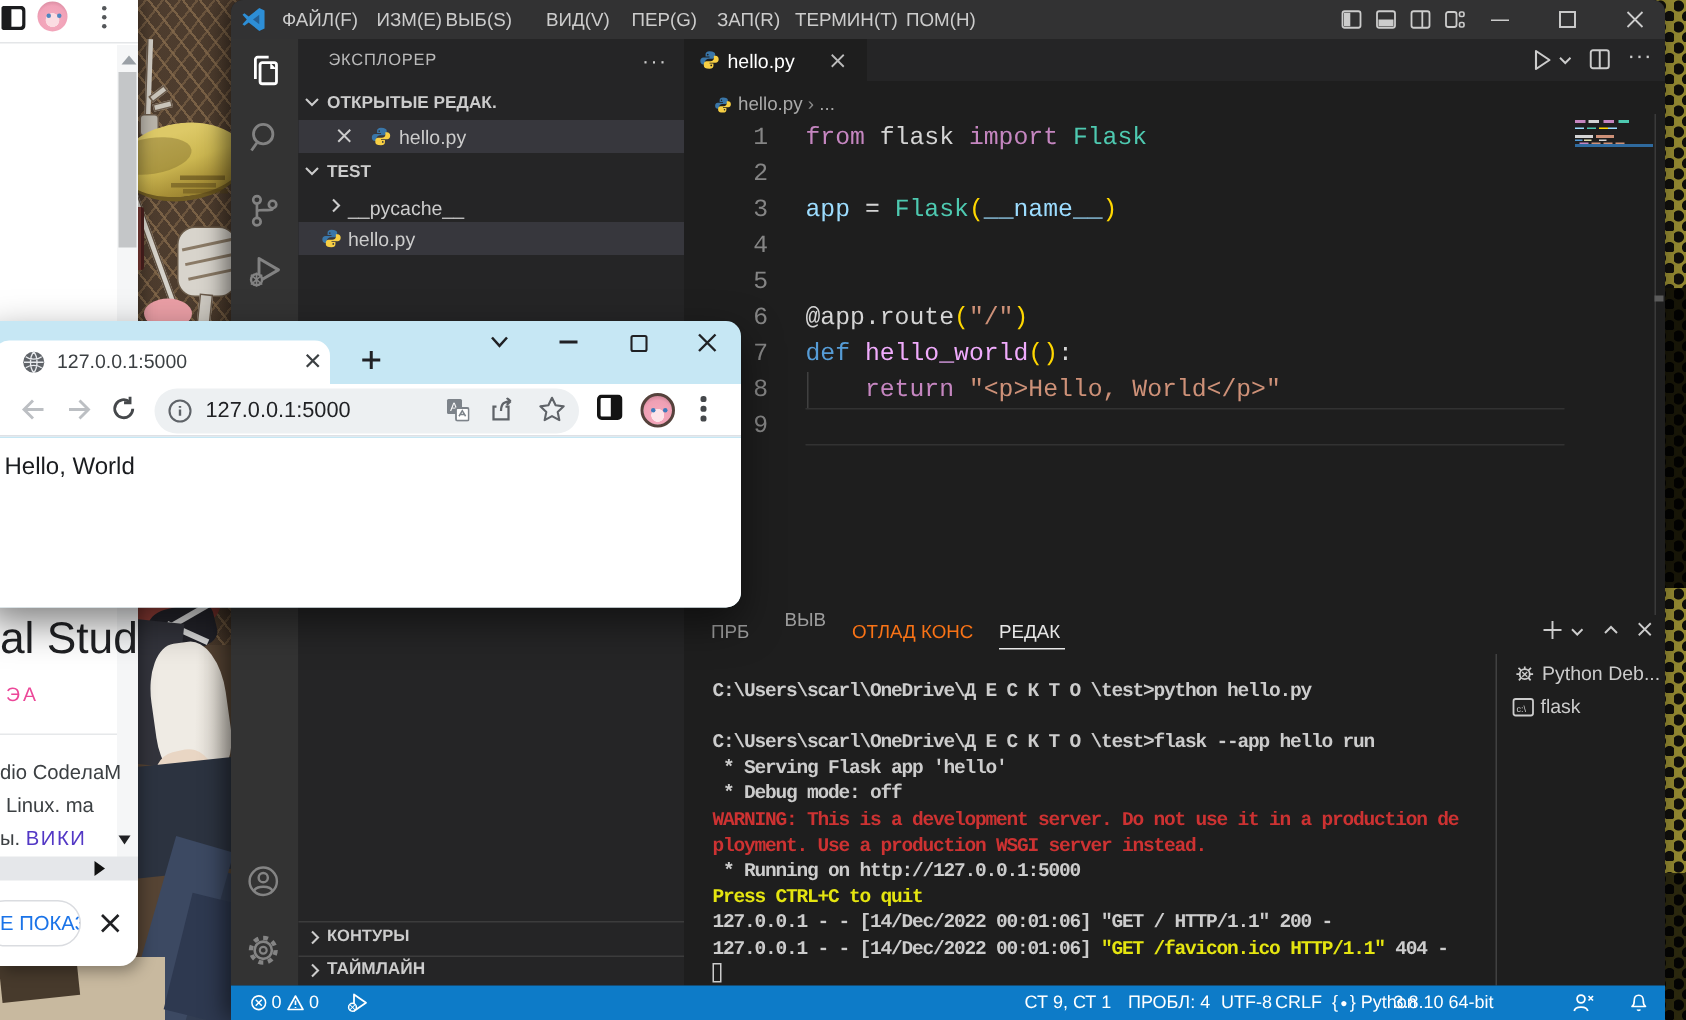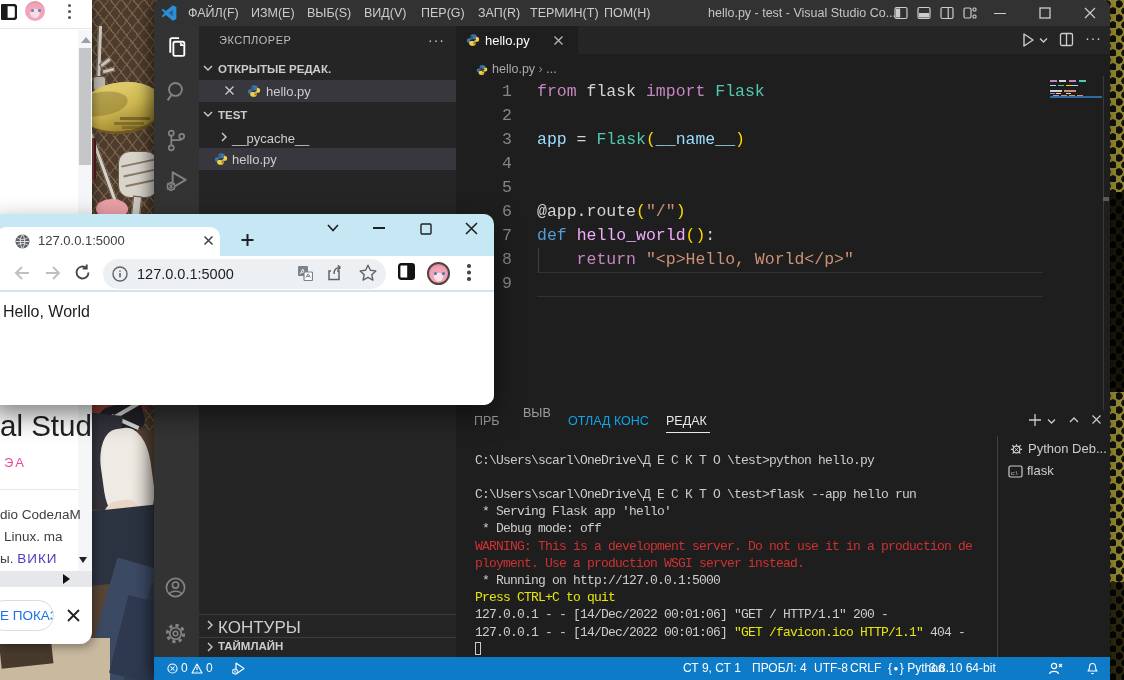--- a/index.html
+++ b/index.html
@@ -111,27 +111,26 @@
       </svg>
 </div>
 <div id="vsc">
 <div id="vtitle">
  <svg class="abs" style="left:7px;top:5px" width="16" height="16" viewBox="0 0 100 100">
           <path fill="#2d8ed6" d="M74 2 L96 12 V88 L74 98 L30 62 L12 76 L4 70 L22 50 L4 30 L12 24 L30 38 Z"></path>
           <path fill="#255f93" d="M74 30 L48 50 L74 70 Z"></path>
         </svg>
  <span class="mi" style="left:34px">ФАЙЛ(F)</span>
  <span class="mi" style="left:97px">ИЗМ(E)</span>
- <span class="mi" style="left:153px">ВЫБ(S)</span>
+ <span class="mi" style="left:143px">ВЫБ(S)</span>
  <span class="mi" style="left:210px">ВИД(V)</span>
  <span class="mi" style="left:267px">ПЕР(G)</span>
  <span class="mi" style="left:324px">ЗАП(R)</span>
  <span class="mi" style="left:376px">ТЕРМИН(T)</span>
  <span class="mi" style="left:450px">ПОМ(H)</span>
- <span class="mi" style="left:554px;color:#c5c5c5">hello.py - test - Visual Studio Co...</span>
  <svg class="abs" style="left:740px;top:6px" width="14" height="14" viewBox="0 0 14 14">
           <rect x="1" y="1.5" width="12" height="11" rx="1.5" fill="none" stroke="#cccccc" stroke-width="1.2"></rect>
           <rect x="2" y="2.5" width="4.2" height="9" fill="#cccccc"></rect>
         </svg>
  <svg class="abs" style="left:763px;top:6px" width="14" height="14" viewBox="0 0 14 14">
           <rect x="1" y="1.5" width="12" height="11" rx="1.5" fill="none" stroke="#cccccc" stroke-width="1.2"></rect>
           <rect x="2" y="7" width="10" height="4.5" fill="#cccccc"></rect>
         </svg>
  <svg class="abs" style="left:786px;top:6px" width="14" height="14" viewBox="0 0 14 14">
           <rect x="1" y="1.5" width="12" height="11" rx="1.5" fill="none" stroke="#cccccc" stroke-width="1.2"></rect>
@@ -209,21 +208,21 @@
  <div class="abs" style="left:0;top:122px;width:257px;height:22px;background:#37373d"></div>
  <svg class="abs" style="left:15px;top:126px" width="14" height="14" viewBox="0 0 48 48">
           <path fill="#3a76a8" d="M24 4c-6 0-9 3-9 7v5h9v2H10c-4 0-7 3-7 8s3 8 7 8h4v-6c0-4 4-7 8-7h9c3 0 6-3 6-6v-4c0-4-4-7-13-7zm-4 5.5a2 2 0 110 4 2 2 0 010-4z"></path>
           <path fill="#f7cf44" d="M24 44c6 0 9-3 9-7v-5h-9v-2h14c4 0 7-3 7-8s-3-8-7-8h-4v6c0 4-4 7-8 7h-9c-3 0-6 3-6 6v4c0 4 4 7 13 7zm4-5.5a2 2 0 110-4 2 2 0 010 4z"></path>
         </svg>
  <div class="abs" style="left:33px;top:126px;font-size:13px;color:#cccccc">hello.py</div>
  <div class="abs" style="left:0;top:587.5px;width:257px;height:1px;background:#3c3c3c"></div>
  <svg class="abs" style="left:7px;top:594px" width="8" height="10" viewBox="0 0 8 10">
           <path d="M2 1 L6 5 L2 9" fill="none" stroke="#ccc" stroke-width="1.4"></path>
         </svg>
- <div class="abs" style="left:19px;top:592px;font-size:17px;font-weight:normal;color:#cccccc">КОНТУРЫ</div>
+ <div class="abs" style="left:19px;top:592px;font-size:11px;font-weight:bold;color:#cccccc">КОНТУРЫ</div>
  <div class="abs" style="left:0;top:611px;width:257px;height:1px;background:#3c3c3c"></div>
  <svg class="abs" style="left:7px;top:616px" width="8" height="10" viewBox="0 0 8 10">
           <path d="M2 1 L6 5 L2 9" fill="none" stroke="#ccc" stroke-width="1.4"></path>
         </svg>
  <div class="abs" style="left:19px;top:614px;font-size:11.5px;font-weight:bold;color:#cccccc">ТАЙМЛАЙН</div>
 </div>
 
 <div id="egroup">
  <div class="abs" style="left:0;top:0;width:654px;height:28px;background:#252526"></div>
  <div class="abs" style="left:0;top:0;width:122px;height:28px;background:#1e1e1e"></div>
@@ -274,21 +273,21 @@
  <div class="abs" style="left:594px;top:58.5px;height:1.6px;width:6px;background:#9cdcfe;box-shadow:8px 0 0 #4ec9b0,16px 0 0 #ffd700,22px 0 0 #9cdcfe"></div>
  <div class="abs" style="left:594px;top:64px;height:1.6px;width:12px;background:#d4d4d4;box-shadow:14px 0 0 #ce9178"></div>
  <div class="abs" style="left:594px;top:66.5px;height:1.6px;width:5px;background:#569cd6;box-shadow:6px 0 0 #dcdcaa,16px 0 0 #d4d4d4"></div>
  <div class="abs" style="left:597px;top:69px;height:1.6px;width:6px;background:#c586c0;box-shadow:8px 0 0 #ce9178,16px 0 0 #ce9178,24px 0 0 #ce9178"></div>
  <div class="abs" style="left:594px;top:69.8px;width:52px;height:2.2px;background:#2f6a9e"></div>
  <div class="abs" style="left:647px;top:50px;width:1px;height:334px;background:#3a3a3a"></div>
  <div class="abs" style="left:647px;top:171px;width:6px;height:4px;background:#5b5b5b"></div>
 
  <div class="abs" style="left:18px;top:388px;font-size:12.5px;color:#9d9d9d">ПРБ</div>
  <div class="abs" style="left:67px;top:380px;font-size:12.5px;color:#9d9d9d">ВЫВ</div>
- <div class="abs" style="left:112px;top:388px;font-size:12.5px;color:#0ea5e9">ОТЛАД КОНС</div>
+ <div class="abs" style="left:112px;top:388px;font-size:12.5px;color:#f97316">ОТЛАД КОНС</div>
  <div class="abs" style="left:210px;top:388px;font-size:12.5px;color:#e7e7e7">РЕДАК</div>
  <div class="abs" style="left:210px;top:405.5px;width:44px;height:1px;background:#e7e7e7"></div>
  <svg class="abs" style="left:572px;top:387px" width="14" height="14" viewBox="0 0 14 14">
           <path d="M7 1 V13 M1 7 H13" stroke="#cccccc" stroke-width="1.3"></path>
         </svg>
  <svg class="abs" style="left:591px;top:392px" width="9" height="7" viewBox="0 0 9 7">
           <path d="M1 1.5 L4.5 5 L8 1.5" fill="none" stroke="#cccccc" stroke-width="1.3"></path>
         </svg>
  <svg class="abs" style="left:613px;top:390px" width="10" height="8" viewBox="0 0 10 8">
           <path d="M1 6 L5 2 L9 6" fill="none" stroke="#cccccc" stroke-width="1.3"></path>
@@ -301,21 +300,21 @@
           <circle cx="7" cy="8" r="3.6" fill="none" stroke="#cccccc" stroke-width="1.3"></circle>
           <path d="M7 4.4 V2.5 M4.5 5.5 L2.5 3.5 M9.5 5.5 L11.5 3.5 M3.4 8 H1 M10.6 8 H13 M4.5 10.5 L2.8 12.5 M9.5 10.5 L11.2 12.5" stroke="#cccccc" stroke-width="1.2"></path>
           <path d="M5.2 6.5 L8.8 9.8 M8.8 6.5 L5.2 9.8" stroke="#cccccc" stroke-width="1"></path>
         </svg>
  <div class="abs" style="left:572px;top:415px;font-size:13px;color:#cccccc">Python Deb...</div>
  <svg class="abs" style="left:552px;top:439px" width="15" height="13" viewBox="0 0 15 13">
           <rect x="1" y="1" width="13" height="11" rx="1.5" fill="none" stroke="#cccccc" stroke-width="1.2"></rect>
           <text x="3" y="9.5" font-size="6" fill="#cccccc" font-family="Liberation Sans">c:\</text>
         </svg>
  <div class="abs" style="left:571px;top:437px;font-size:13px;color:#cccccc">flask</div>
- <pre class="mono abs" style="left:19px;top:425.5px;font-size:13px;line-height:17.2px;letter-spacing:-.8px;color:#cccccc;font-weight:normal">C:\Users\scarl\OneDrive\Д Е С К Т О \test&gt;python hello.py
+ <pre class="mono abs" style="left:19px;top:425.5px;font-size:13px;line-height:17.2px;letter-spacing:-.8px;color:#cccccc;font-weight:bold">C:\Users\scarl\OneDrive\Д Е С К Т О \test&gt;python hello.py
 
 C:\Users\scarl\OneDrive\Д Е С К Т О \test&gt;flask --app hello run
  * Serving Flask app 'hello'
  * Debug mode: off
 <span class="tr">WARNING: This is a development server. Do not use it in a production de</span>
 <span class="tr">ployment. Use a production WSGI server instead.</span>
  * Running on http://127.0.0.1:5000
 <span class="ty">Press CTRL+C to quit</span>
 127.0.0.1 - - [14/Dec/2022 00:01:06] "GET / HTTP/1.1" 200 -
 127.0.0.1 - - [14/Dec/2022 00:01:06] <span class="ty">"GET /favicon.ico HTTP/1.1"</span> 404 -

